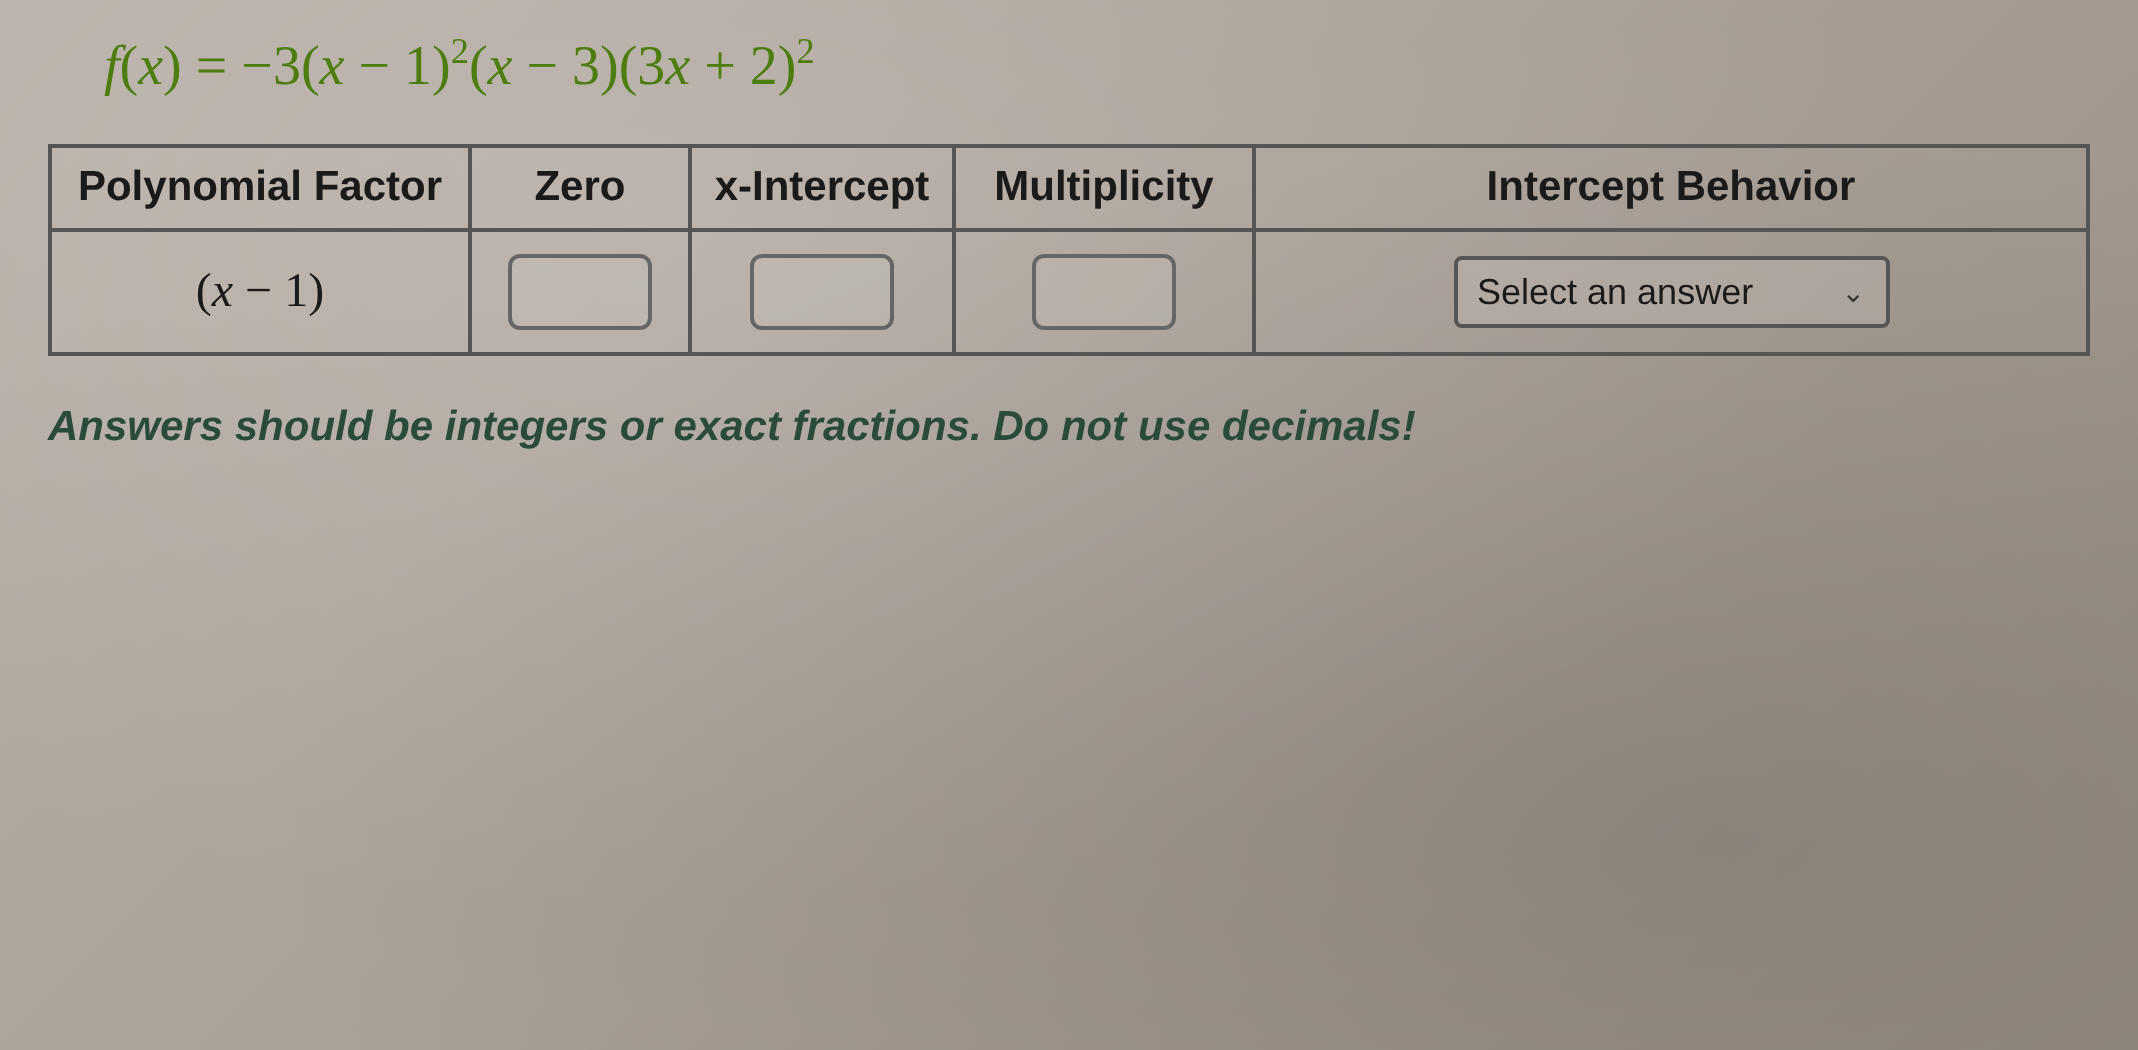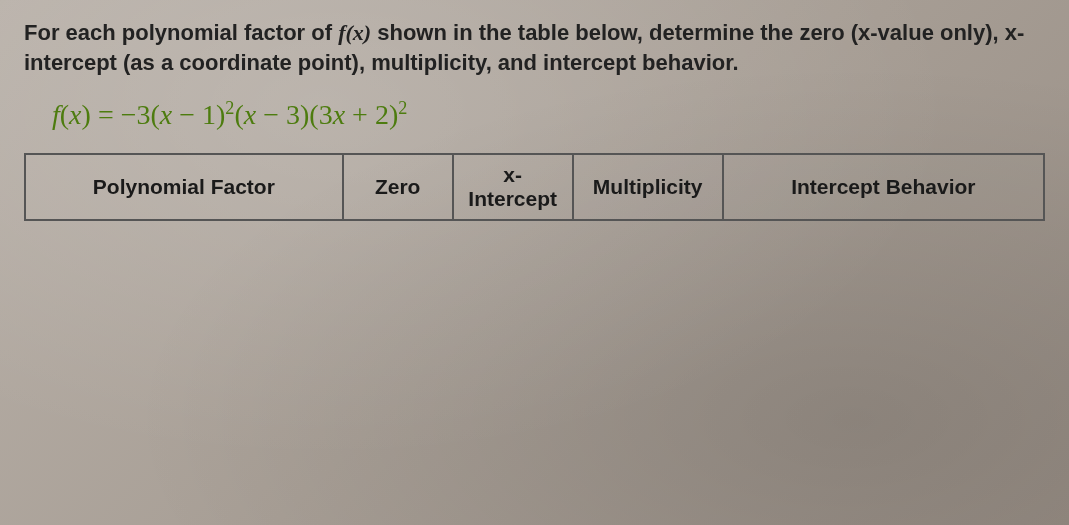--- a/index.html
+++ b/index.html
@@ -78,21 +78,21 @@
     .factor-cell {
       font-family: 'Times New Roman', serif;
       font-style: italic;
       font-size: 24px;
       width: 210px;
     }
     .factor-cell .paren,
     .factor-cell .op,
     .factor-cell .num { font-style: normal; }
     .col-zero { width: 110px; }
-    .col-xint { width: 120px; }
+    .col-xint { width: 132px; }
     .col-mult { width: 150px; }
     .input-box {
       display: inline-block;
       width: 72px;
       height: 38px;
       border: 2px solid #666;
       border-radius: 6px;
       background: rgba(200,195,188,0.3);
       outline: none;
       font-size: 18px;
@@ -122,36 +122,48 @@
       font-size: 21px;
       font-style: italic;
       font-weight: bold;
       color: #2a4a3a;
     }
   </style>
 </head>
 <body>
 <div class="content">
 
-<p class="prompt">
-  <span>For each polynomial factor of </span><span style="font-family:'Times New Roman',serif; font-style:italic;">f(x)</span><span> shown in the table below, determine the zero (x-value only), x-intercept (as a coordinate point), multiplicity, and intercept behavior.</span>
-</p>
 
 <div class="formula">
   <span class="var">f</span><span class="paren">(</span><span class="var">x</span><span class="paren">)</span><span class="op"> = </span><span class="num">−3</span><span class="paren">(</span><span class="var">x</span><span class="op"> − </span><span class="num">1</span><span class="paren">)</span><sup>2</sup><span class="paren">(</span><span class="var">x</span><span class="op"> − </span><span class="num">3</span><span class="paren">)</span><span class="paren">(</span><span class="num">3</span><span class="var">x</span><span class="op"> + </span><span class="num">2</span><span class="paren">)</span><sup>2</sup>
 </div>
 
 <table>
   <thead>
     <tr>
       <th>Polynomial Factor</th>
       <th class="col-zero">Zero</th>
       <th class="col-xint">x-Intercept</th>
       <th class="col-mult">Multiplicity</th>
       <th>Intercept Behavior</th>
     </tr>
   </thead>
   <tbody>
+    <tr>
+      <td class="factor-cell">
+        <span class="paren">(</span><span class="num"></span><span class="var">x</span><span class="op"> − </span><span class="num">1</span><span class="paren">)</span>
+      </td>
+      <td class="col-zero"><input class="input-box" value="" style=""></td>
+      <td class="col-xint"><input class="input-box" value="" style=""></td>
+      <td class="col-mult"><input class="input-box" value="" style=""></td>
+      <td>
+        <div class="select-box">
+          <span>Select an answer</span>
+          <span class="chevron">⌄</span>
+        </div>
+      </td>
+    </tr>
   </tbody>
 </table>
 
+<p class="footer-note">Answers should be integers or exact fractions. Do not use decimals!</p>
 
 </div>
 
 </body></html>

